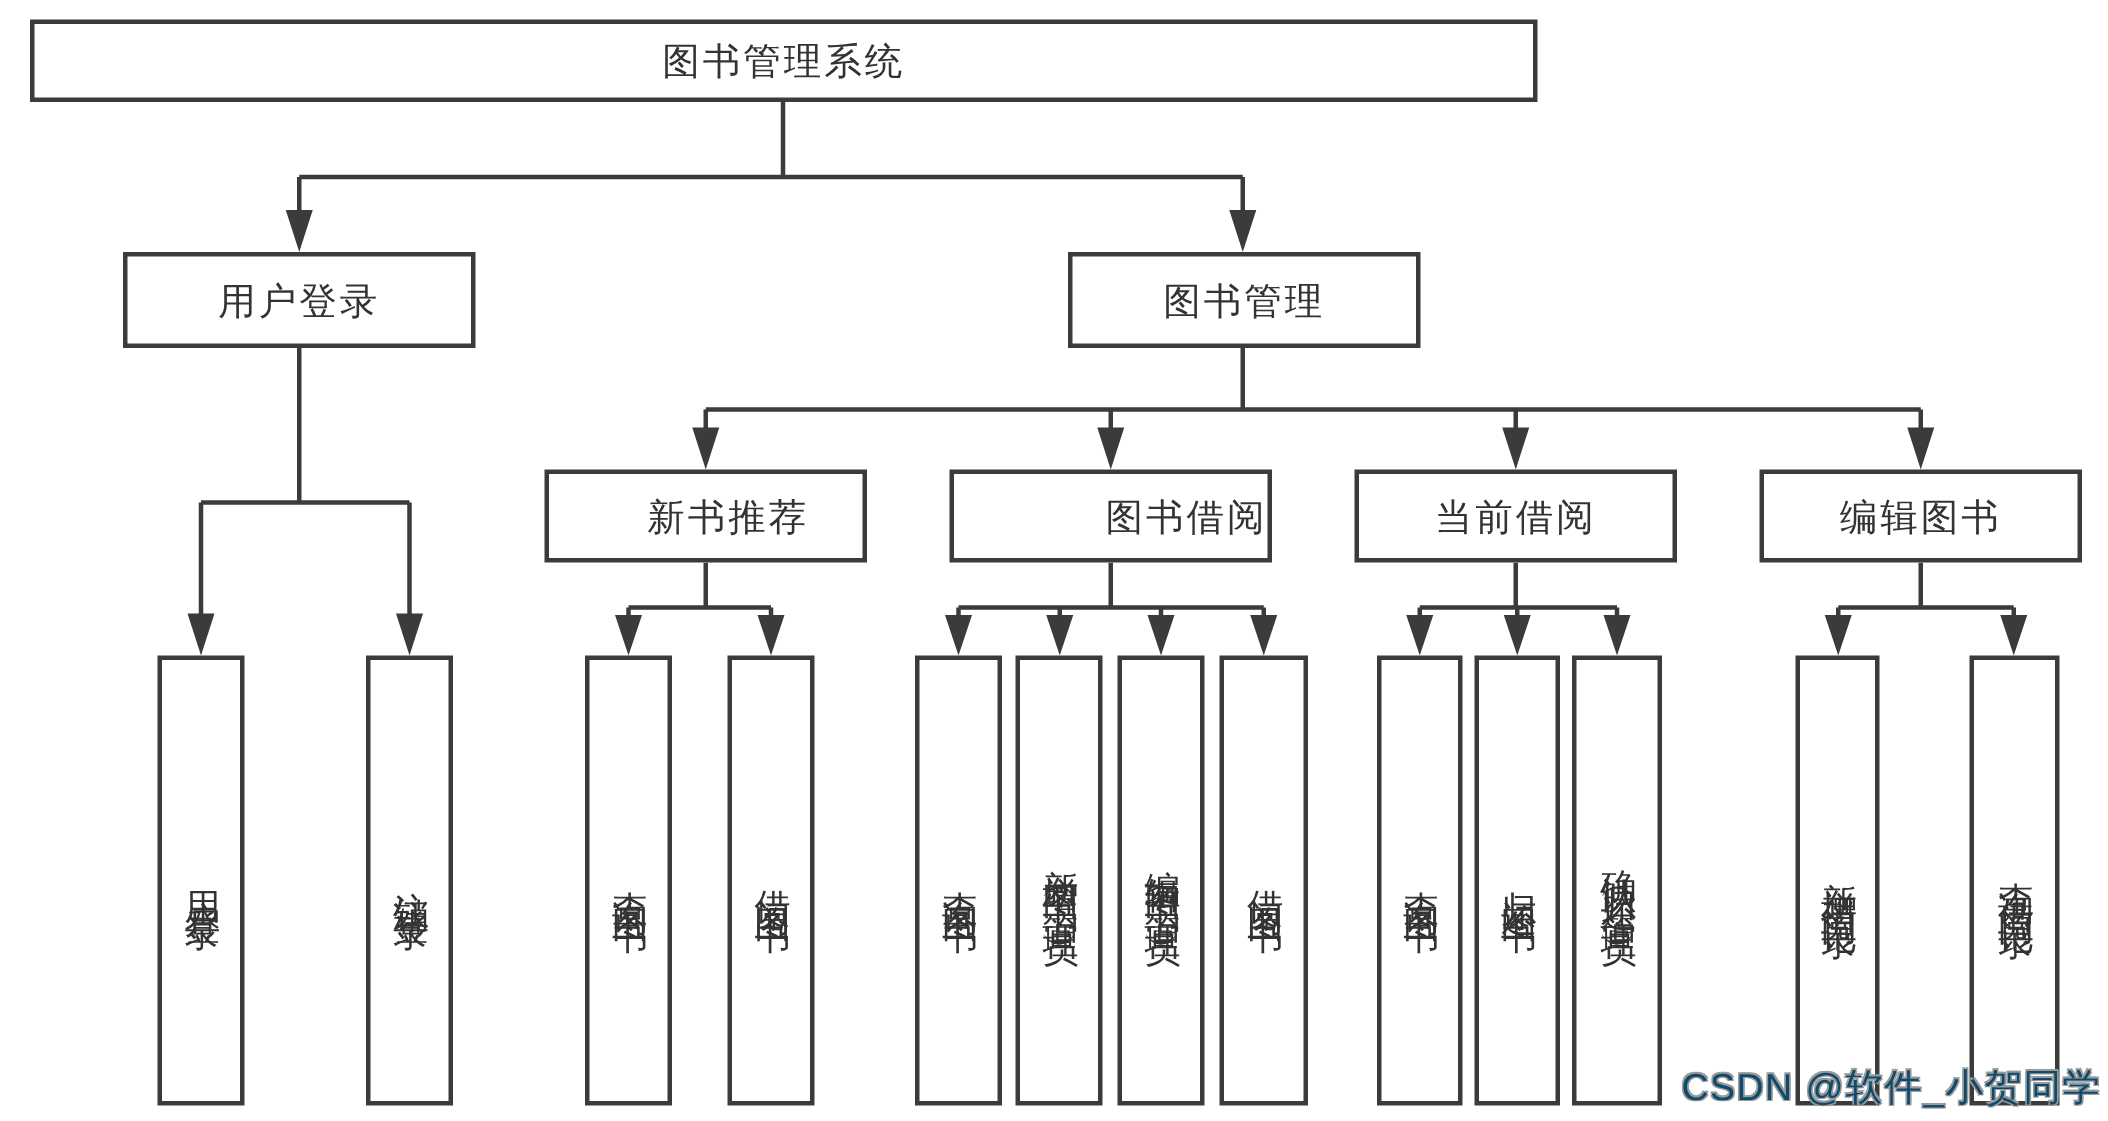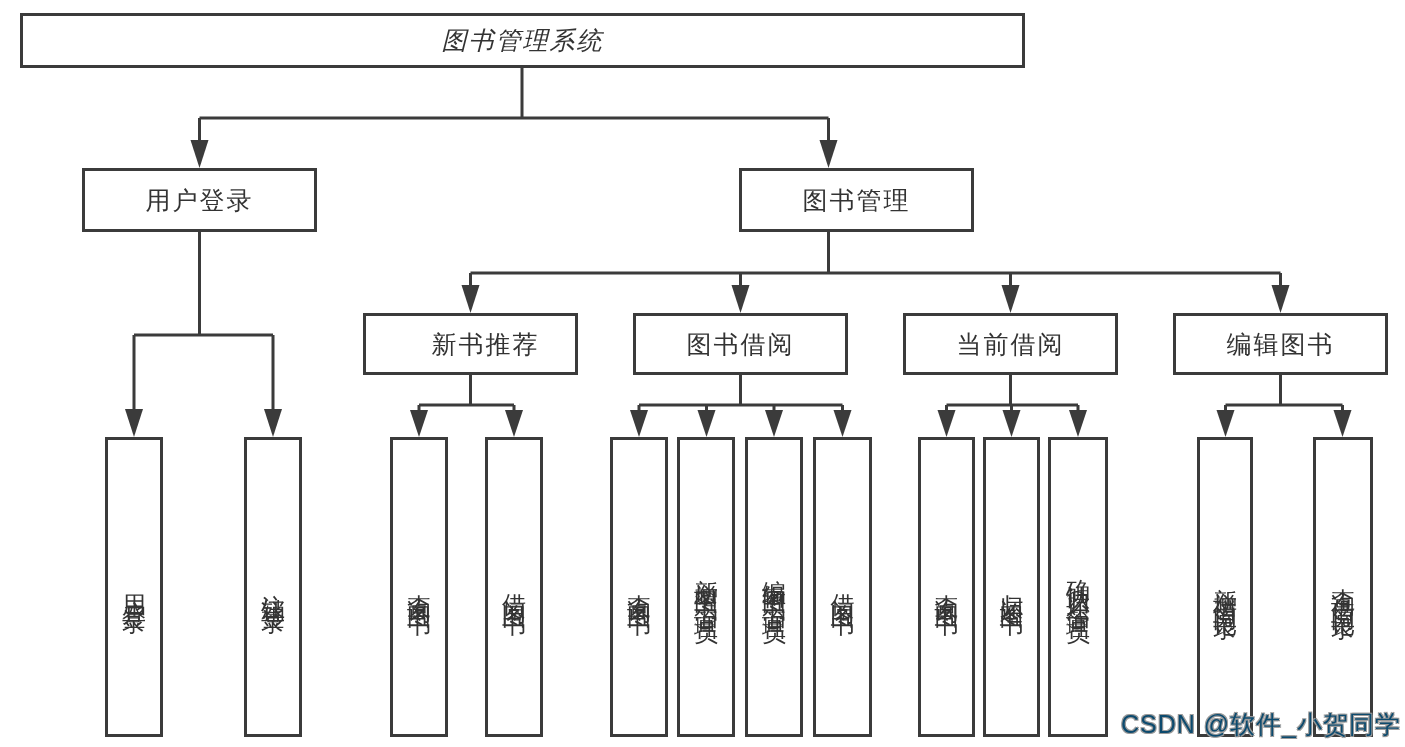--- a/index.html
+++ b/index.html
@@ -92,35 +92,35 @@
       <polygon points="765,410 783,410 774,437"></polygon>
       <polygon points="833.5,410 851.5,410 842.5,437"></polygon>
       <polygon points="937.5,410 955.5,410 946.5,437"></polygon>
       <polygon points="1002.5,410 1020.5,410 1011.5,437"></polygon>
       <polygon points="1069,410 1087,410 1078,437"></polygon>
       <polygon points="1216.5,410 1234.5,410 1225.5,437"></polygon>
       <polygon points="1333.5,410 1351.5,410 1342.5,437"></polygon>
     </g>
   </svg>
 
-  <div class="node" style="left:20px; top:13px; width:1005px; height:55px;font-style:italic;">
+  <div class="node" style="left:20px; top:13px; width:1005px; height:55px;">
     <span class="hlabel">图书管理系统</span>
   </div>
 
   <div class="node" style="left:82px; top:168px; width:235px; height:64px;">
     <span class="hlabel">用户登录</span>
   </div>
-  <div class="node" style="left:712px; top:168px; width:235px; height:64px;margin-left:27px;">
+  <div class="node" style="left:712px; top:168px; width:235px; height:64px;">
     <span class="hlabel">图书管理</span>
   </div>
 
   <div class="node" style="left:363px; top:313px; width:215px; height:62px;padding-left:30px;">
     <span class="hlabel">新书推荐</span>
   </div>
-  <div class="node" style="left:633px; top:313px; width:215px; height:62px;">
+  <div class="node" style="left:633px; top:313px; width:215px; height:62px;justify-content:flex-end;">
     <span class="hlabel">图书借阅</span>
   </div>
   <div class="node" style="left:903px; top:313px; width:215px; height:62px;text-align:center;">
     <span class="hlabel">当前借阅</span>
   </div>
   <div class="node" style="left:1173px; top:313px; width:215px; height:62px;">
     <span class="hlabel">编辑图书</span>
   </div>
 
   <div class="node" style="left:105px; top:437px; width:58px; height:300px;">

